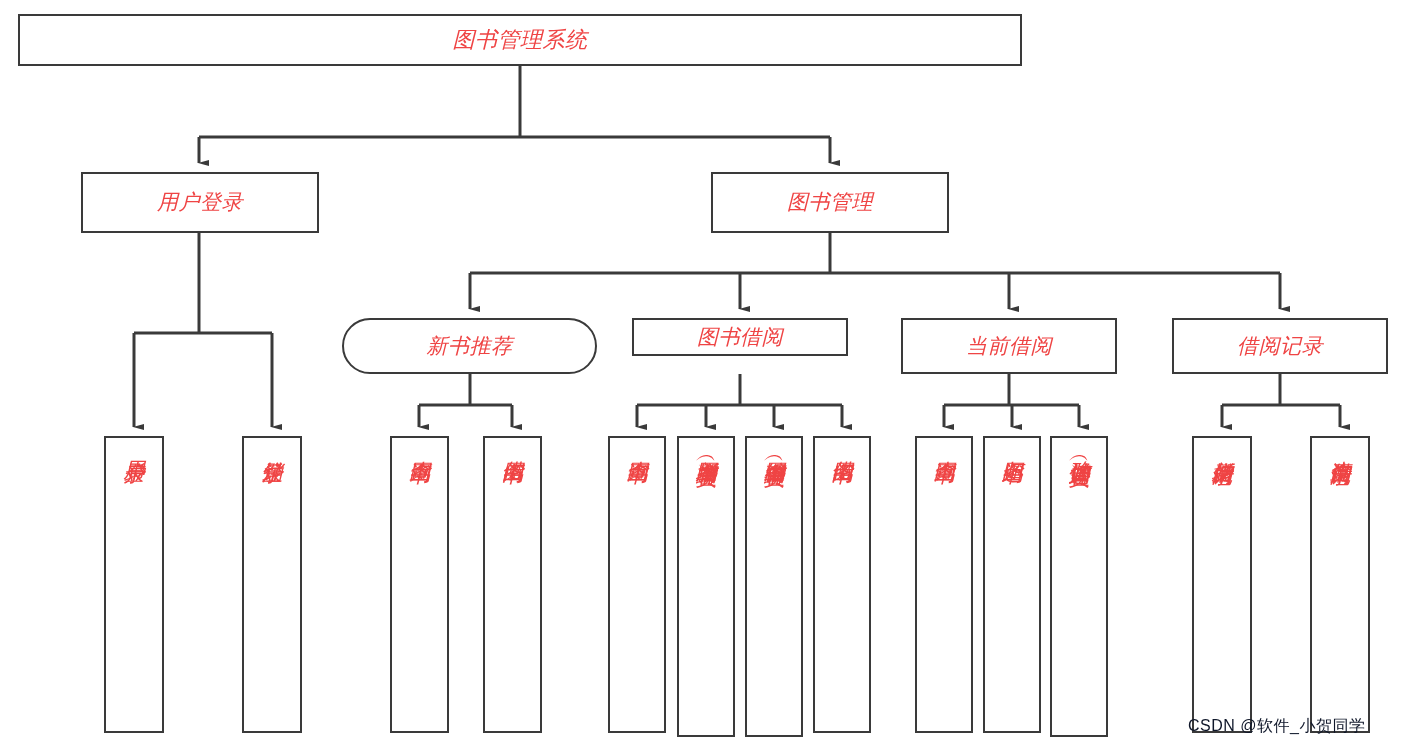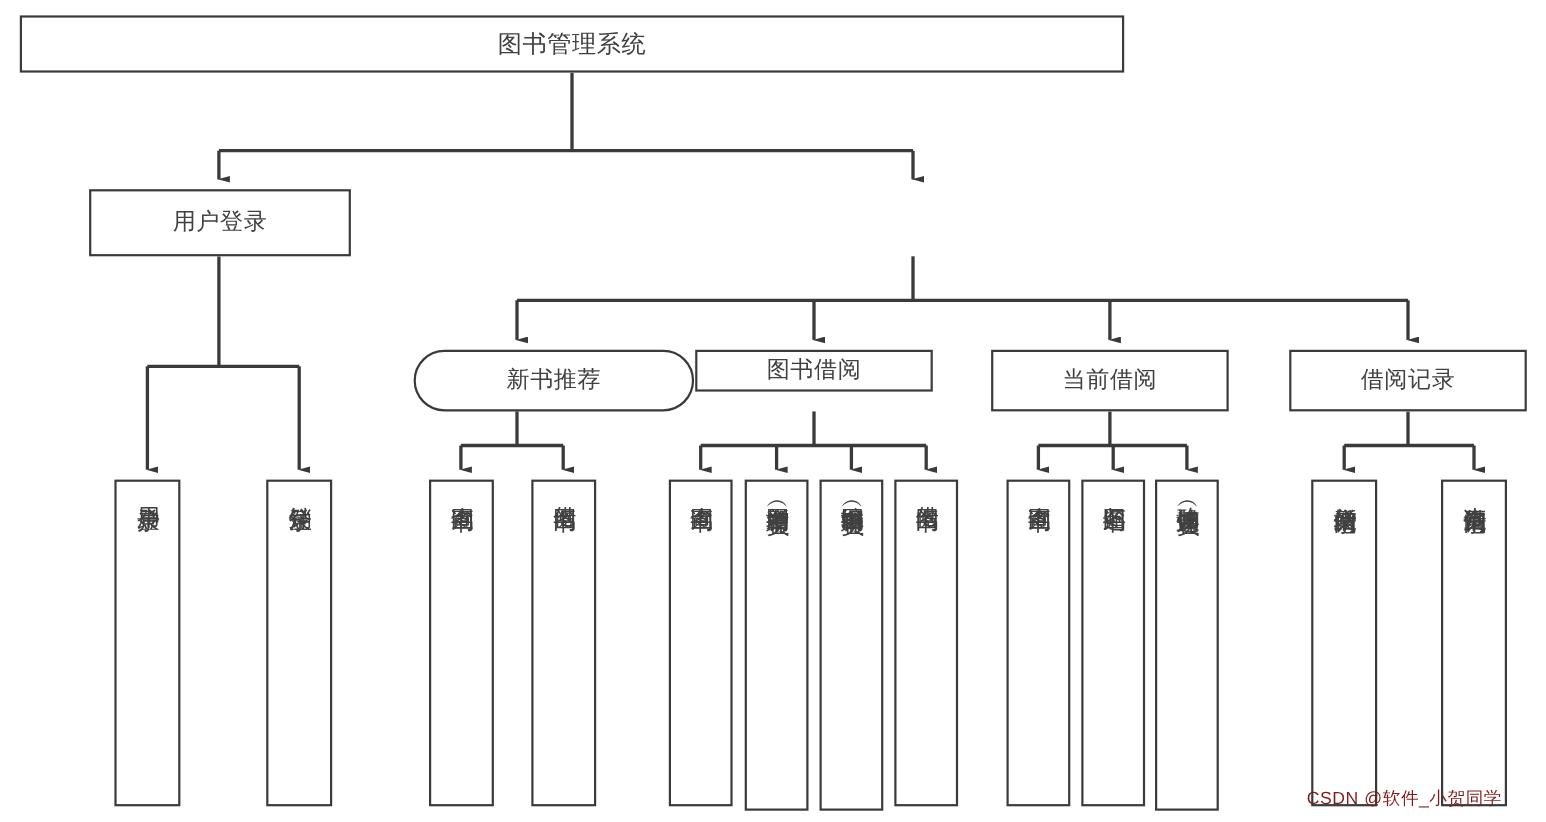--- a/index.html
+++ b/index.html
@@ -31,21 +31,22 @@
   }
   .node {
     position: absolute;
     box-sizing: border-box;
     background: #ffffff;
     border: 2px solid #3a3a3a;
     display: flex;
     align-items: center;
     justify-content: center;
     text-align: right;
-    color: #404040;
+    color: #ef4444;
+    font-style: italic;
   }
   .node-label {
     display: block;
     white-space: nowrap;
     line-height: 1.16;
     letter-spacing: 0.5px;
   }
   .node.horizontal .node-label {
     font-size: 21px;
   }
@@ -63,21 +64,21 @@
     font-size: 21px;
     line-height: 1.05;
     letter-spacing: 1px;
     white-space: nowrap;
   }
   .watermark {
     position: absolute;
     left: 1188px;
     top: 716px;
     font-size: 16px;
-    color: #7f1d1d;
+    color: #0f172a;
     white-space: nowrap;
     letter-spacing: 0.5px;
     font-family: "Liberation Sans", "DejaVu Sans", sans-serif;
   }
 </style>
 </head>
 <body>
 
 <div id="diagram-root">
 
@@ -131,22 +132,25 @@
     </g>
   </svg>
 
   <div class="node root horizontal" style="left:18px; top:14px; width:1004px; height:52px;">
     <span class="node-label">图书管理系统</span>
   </div>
 
   <div class="node horizontal" style="left:81px; top:172px; width:238px; height:61px;">
     <span class="node-label">用户登录</span>
   </div>
-
-  <div class="node horizontal" style="left:376px; top:318px; width:255px; height:56px;border-radius:28px;">
+  <div class="node horizontal" style="left:711px; top:172px; width:238px; height:61px;">
+    <span class="node-label">图书管理</span>
+  </div>
+
+  <div class="node horizontal" style="left:342px; top:318px; width:255px; height:56px;border-radius:28px;">
     <span class="node-label">新书推荐</span>
   </div>
   <div class="node horizontal" style="left:632px; top:318px; width:216px; height:38px;">
     <span class="node-label">图书借阅</span>
   </div>
   <div class="node horizontal" style="left:1172px; top:318px; width:216px; height:56px;">
     <span class="node-label">借阅记录</span>
   </div>
   <div class="node horizontal" style="left:901px; top:318px; width:216px; height:56px;">
     <span class="node-label">当前借阅</span>

